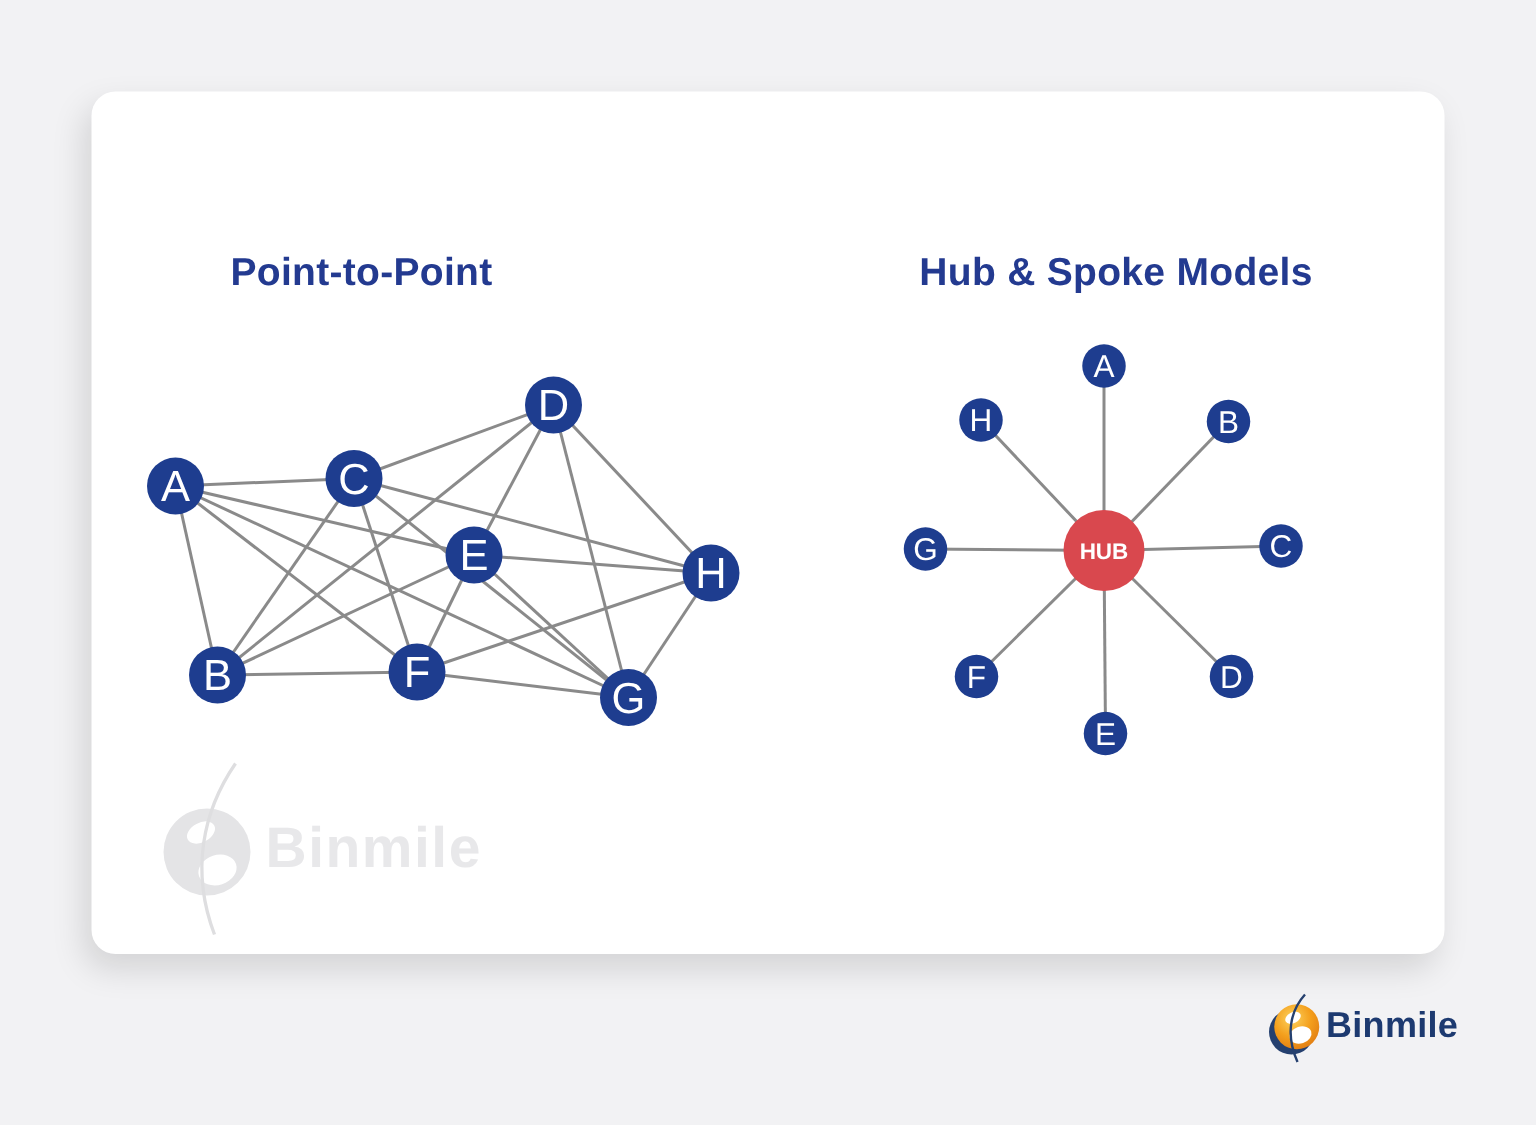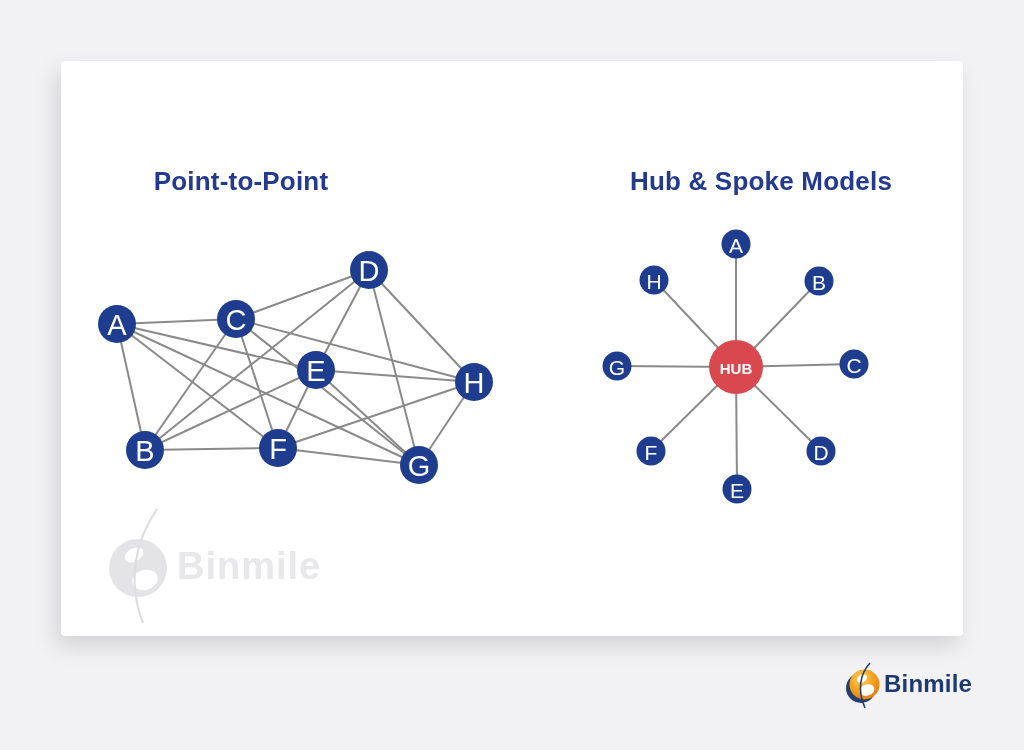--- a/index.html
+++ b/index.html
@@ -16,35 +16,35 @@
     width: 1024px;
     height: 750px;
   }
   .card {
     position: absolute;
     left: 61px;
     top: 61px;
     width: 902px;
     height: 575px;
     background: #ffffff;
-    border-radius: 4px;
+    border-radius: 16px;
     box-shadow: -5px 10px 22px rgba(0,0,0,0.13);
   }
   .diagram-title {
     position: absolute;
     top: 105px;
     transform: translateX(-50%);
     font-size: 26px;
     font-weight: 700;
     letter-spacing: 0.2px;
     color: #233a90;
     white-space: nowrap;
   }
   .diagram-title.left  { left: 180px; }
-  .diagram-title.right { left: 683px; margin-left: 17px; }
+  .diagram-title.right { left: 683px; }
   #diagram-canvas {
     position: absolute;
     left: 0; top: 0;
     width: 902px;
     height: 575px;
   }
   .watermark {
     position: absolute;
     left: 10px;
     top: 440px;

